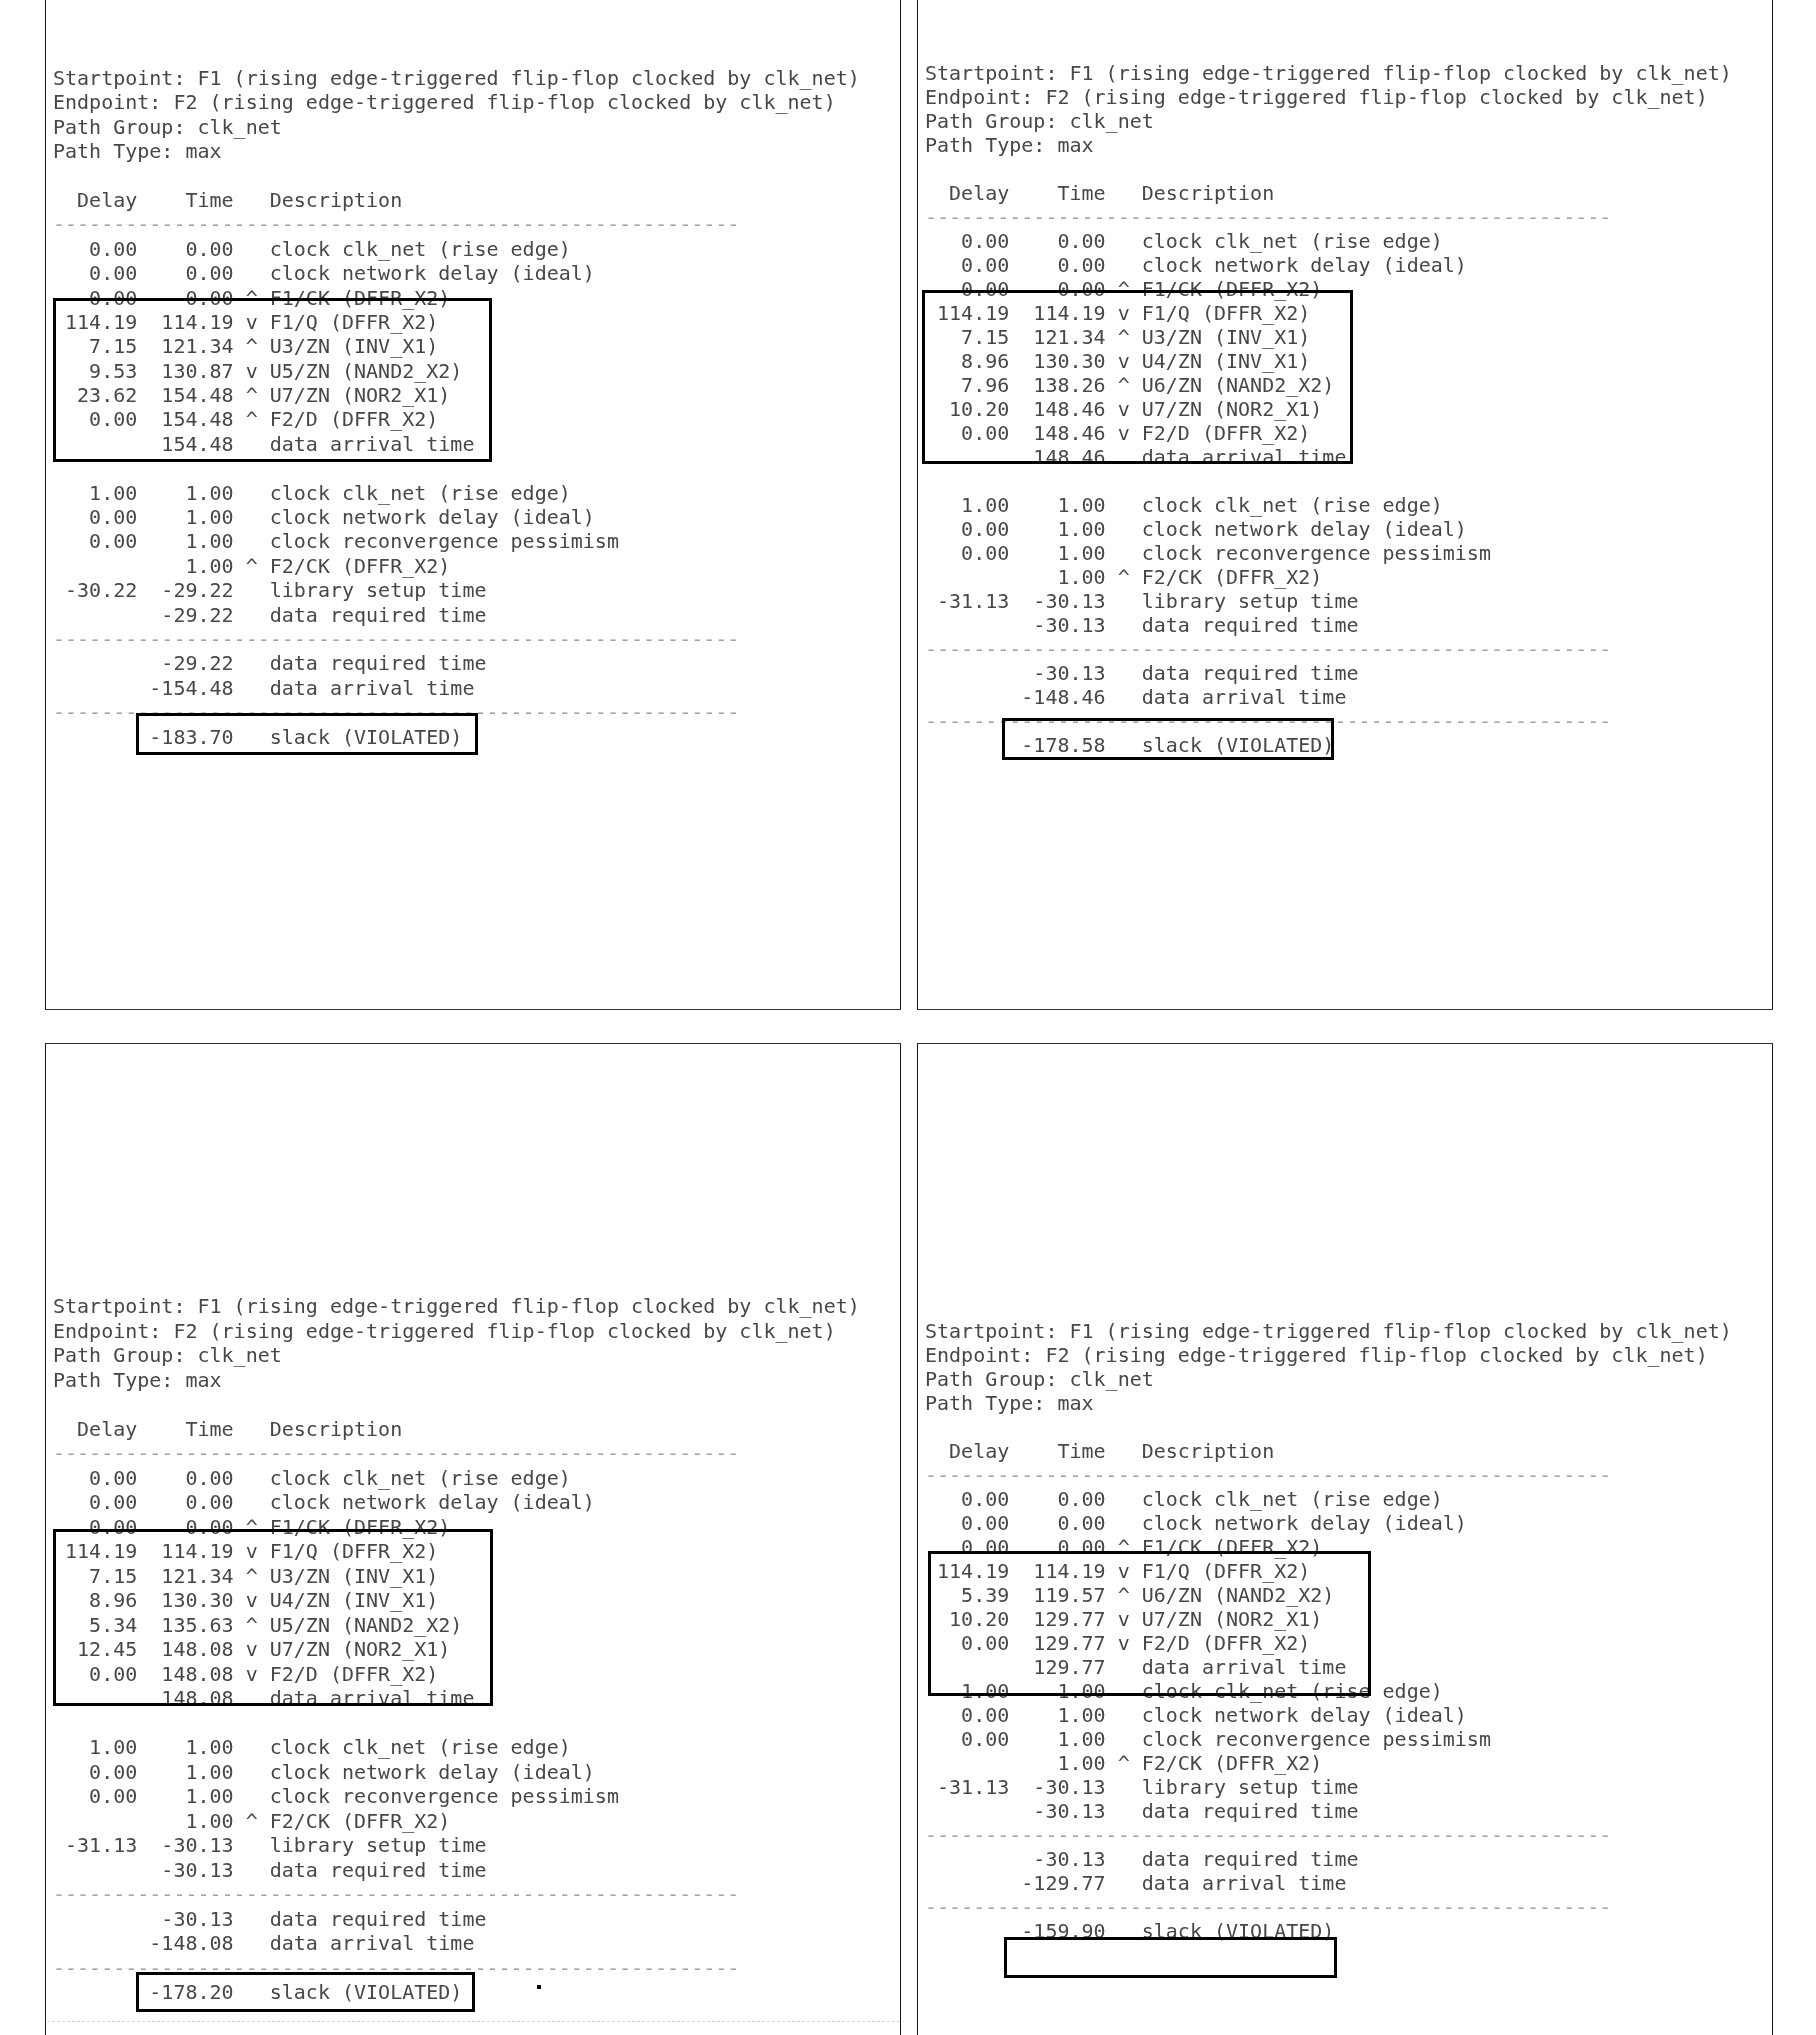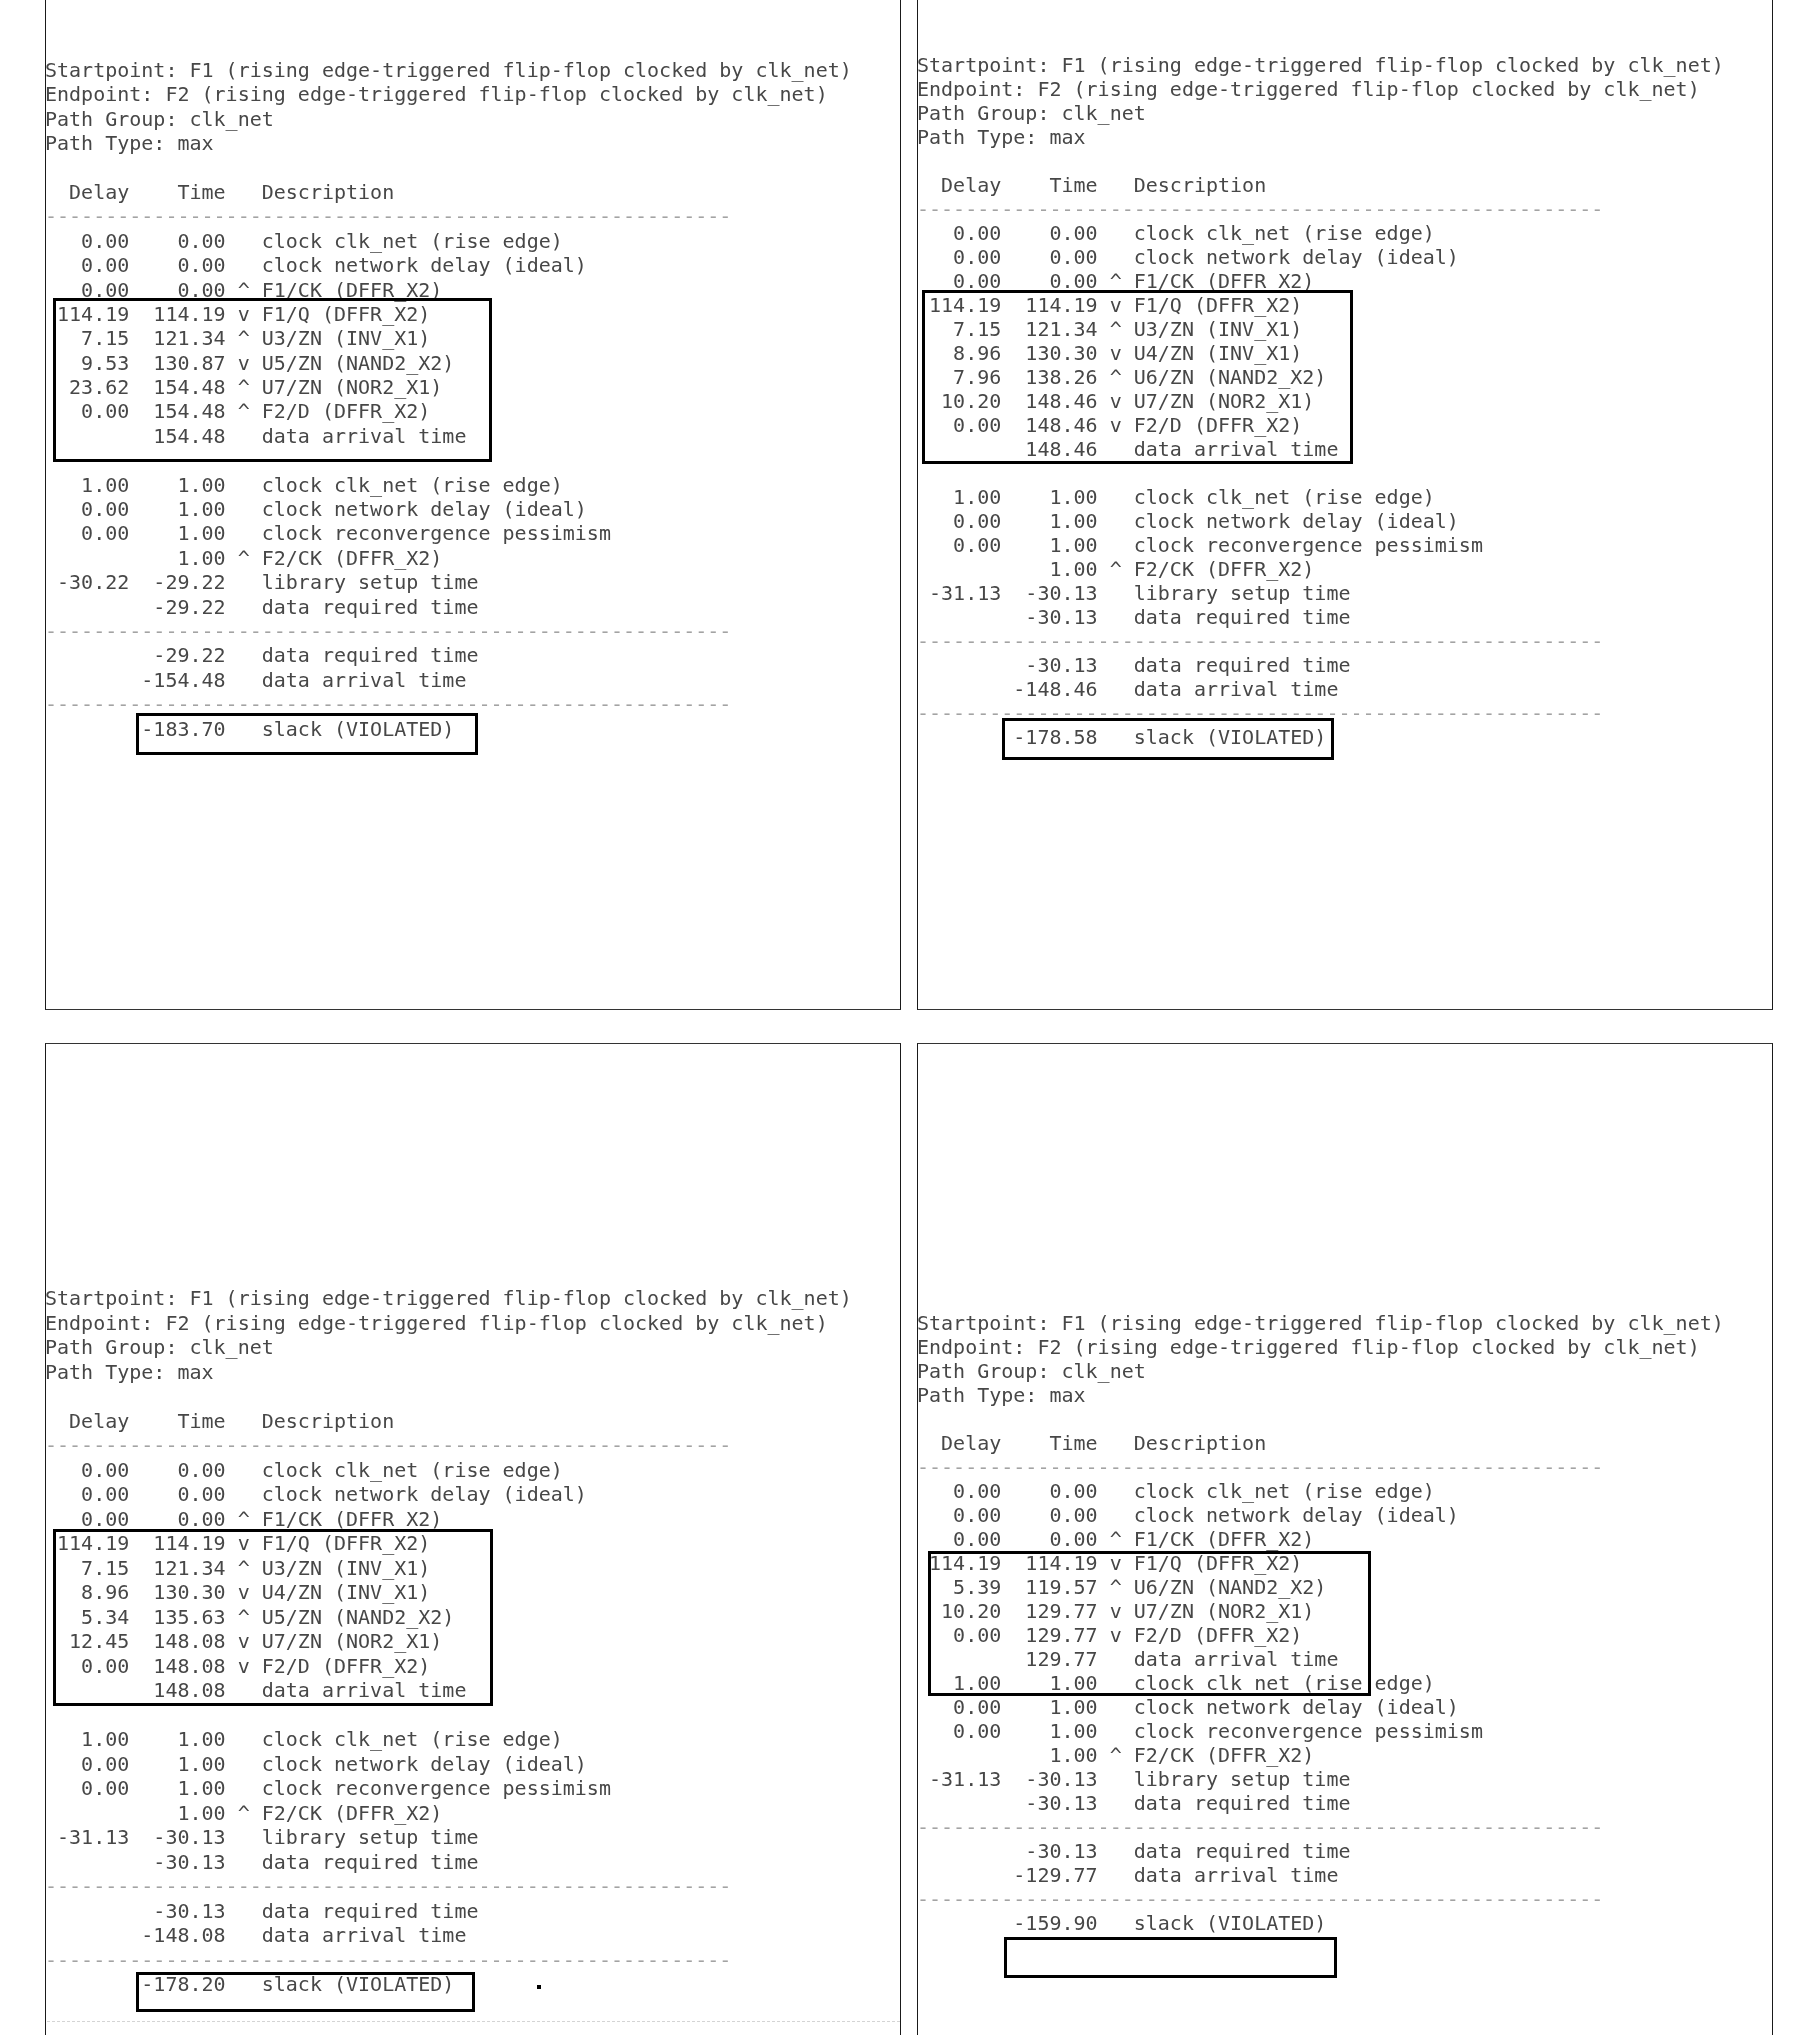--- a/index.html
+++ b/index.html
@@ -8,21 +8,21 @@
     position: absolute;
     box-sizing: border-box;
     border-left: 1.5px solid #1a1a1a;
     border-right: 1.5px solid #1a1a1a;
     background: #ffffff;
   }
   .panel.has-top { border-top: 1.5px solid #333; }
   .panel.has-bottom { border-bottom: 1.5px solid #333; }
   .report {
     position: absolute;
-    margin: 0;
+    margin: 8px;
     font-family: "DejaVu Sans Mono", "Liberation Mono", monospace;
     font-size: 20px;
     color: #474747;
     white-space: pre;
   }
   .report .line { display: block; height: var(--lh); line-height: var(--lh); white-space: pre; }
   .report .line.sep { color: #a3a3a3; }
   .hbox {
     position: absolute;
     box-sizing: border-box;

